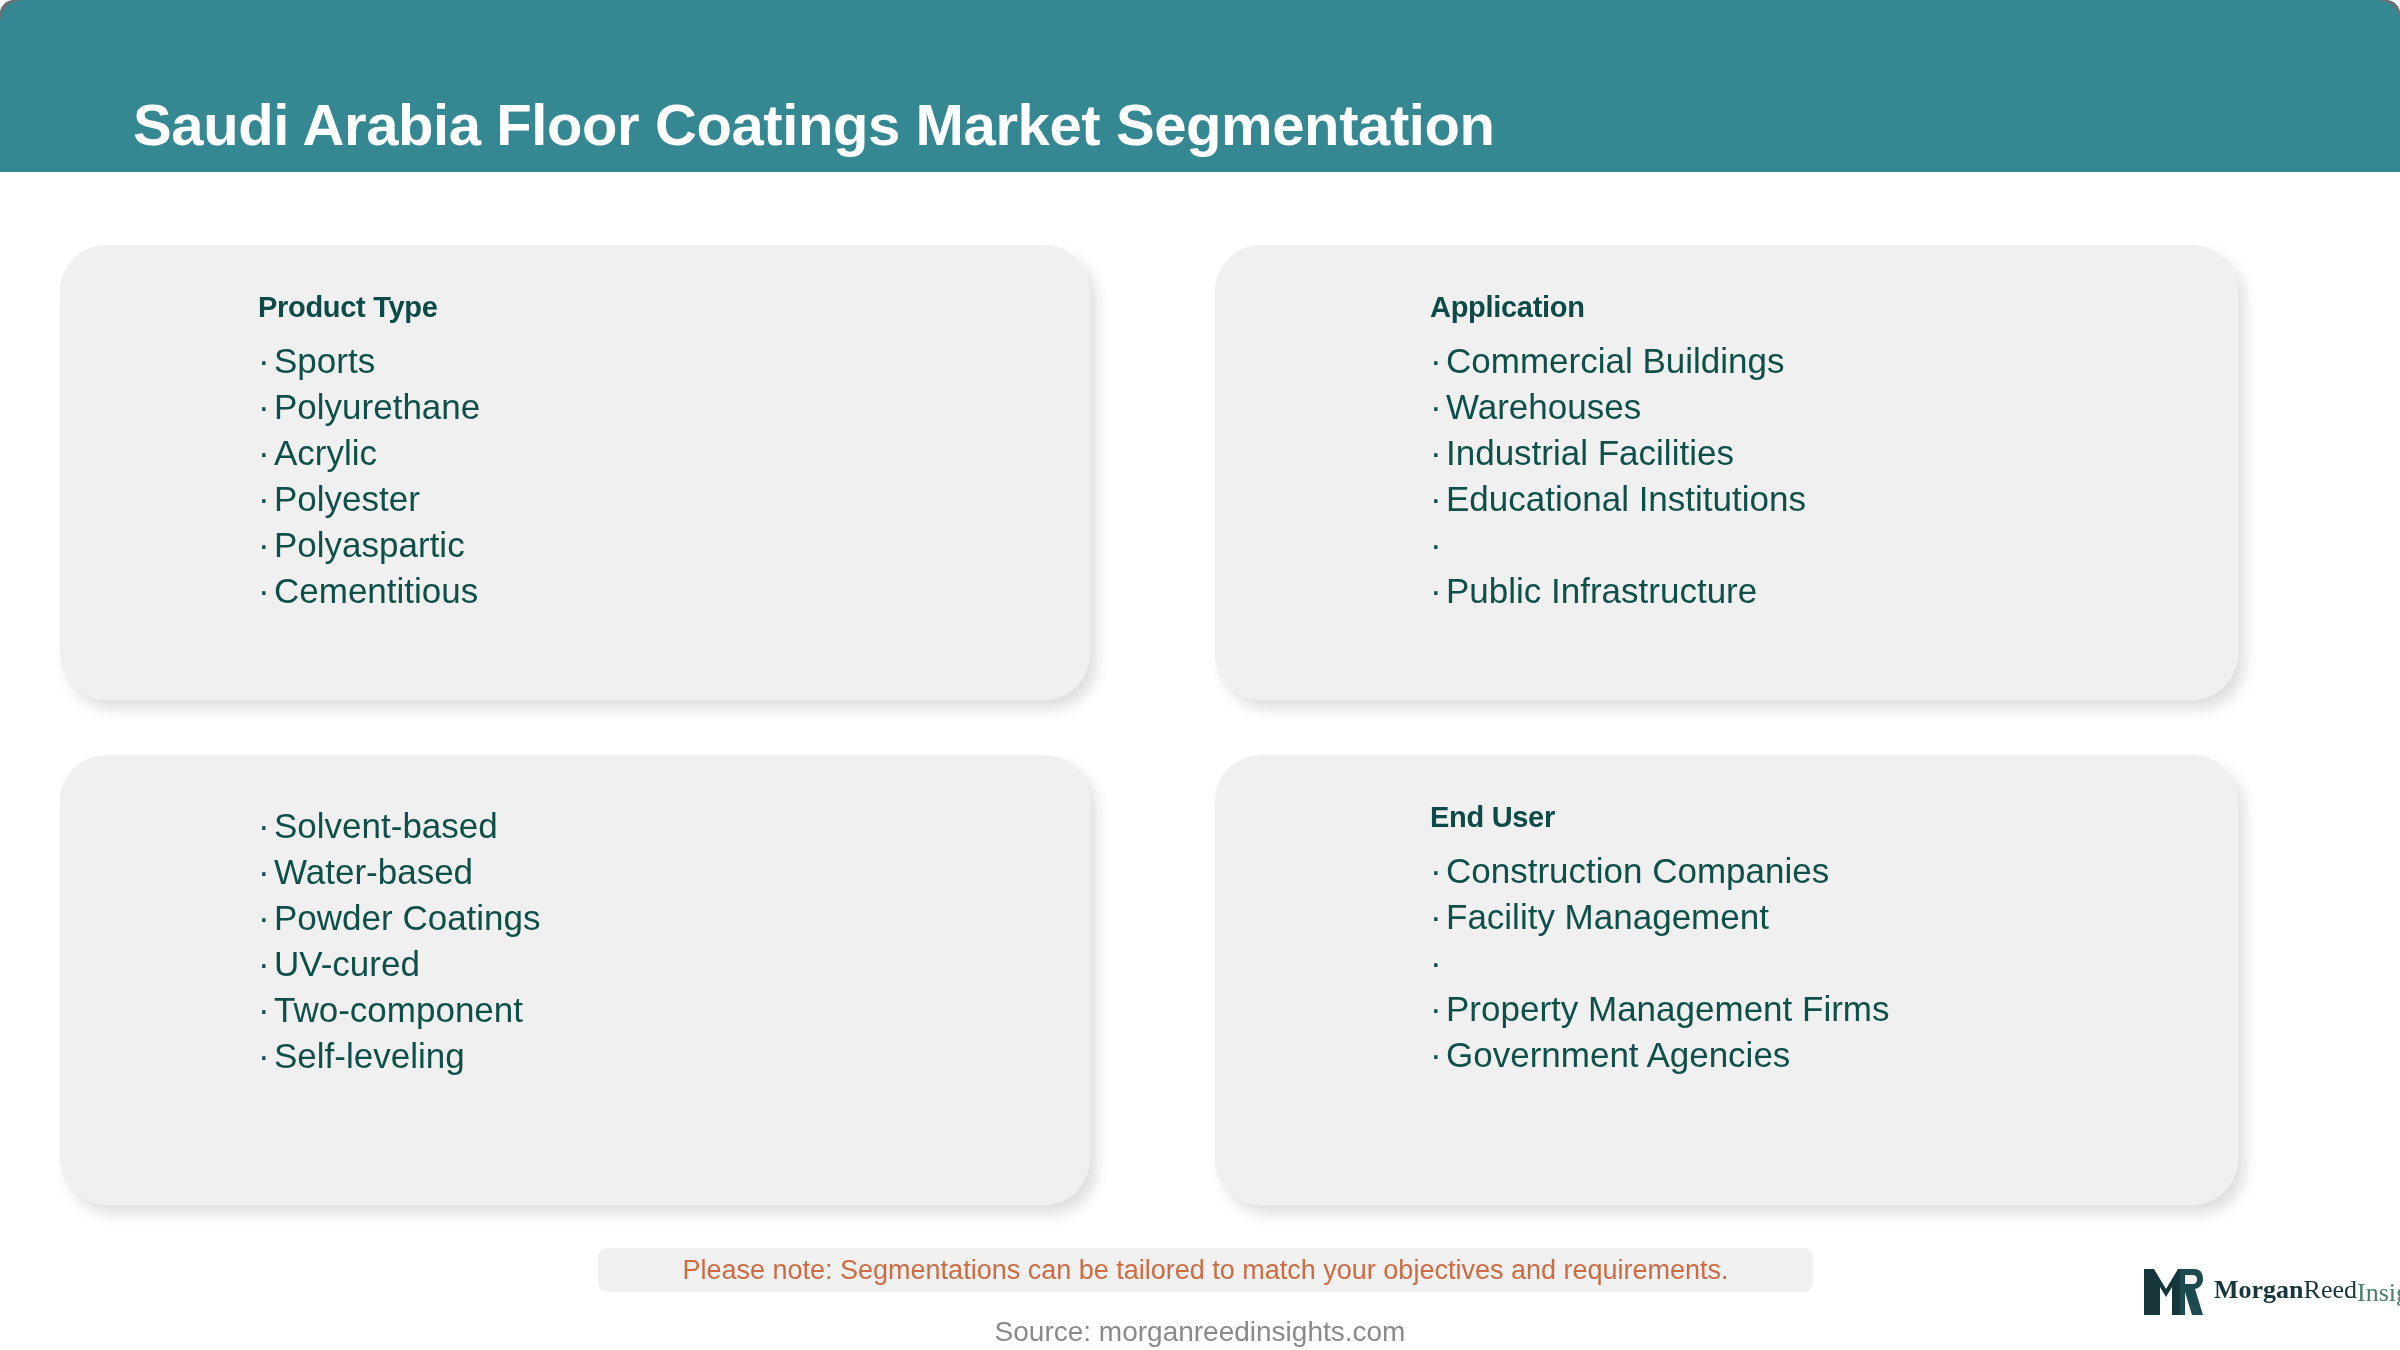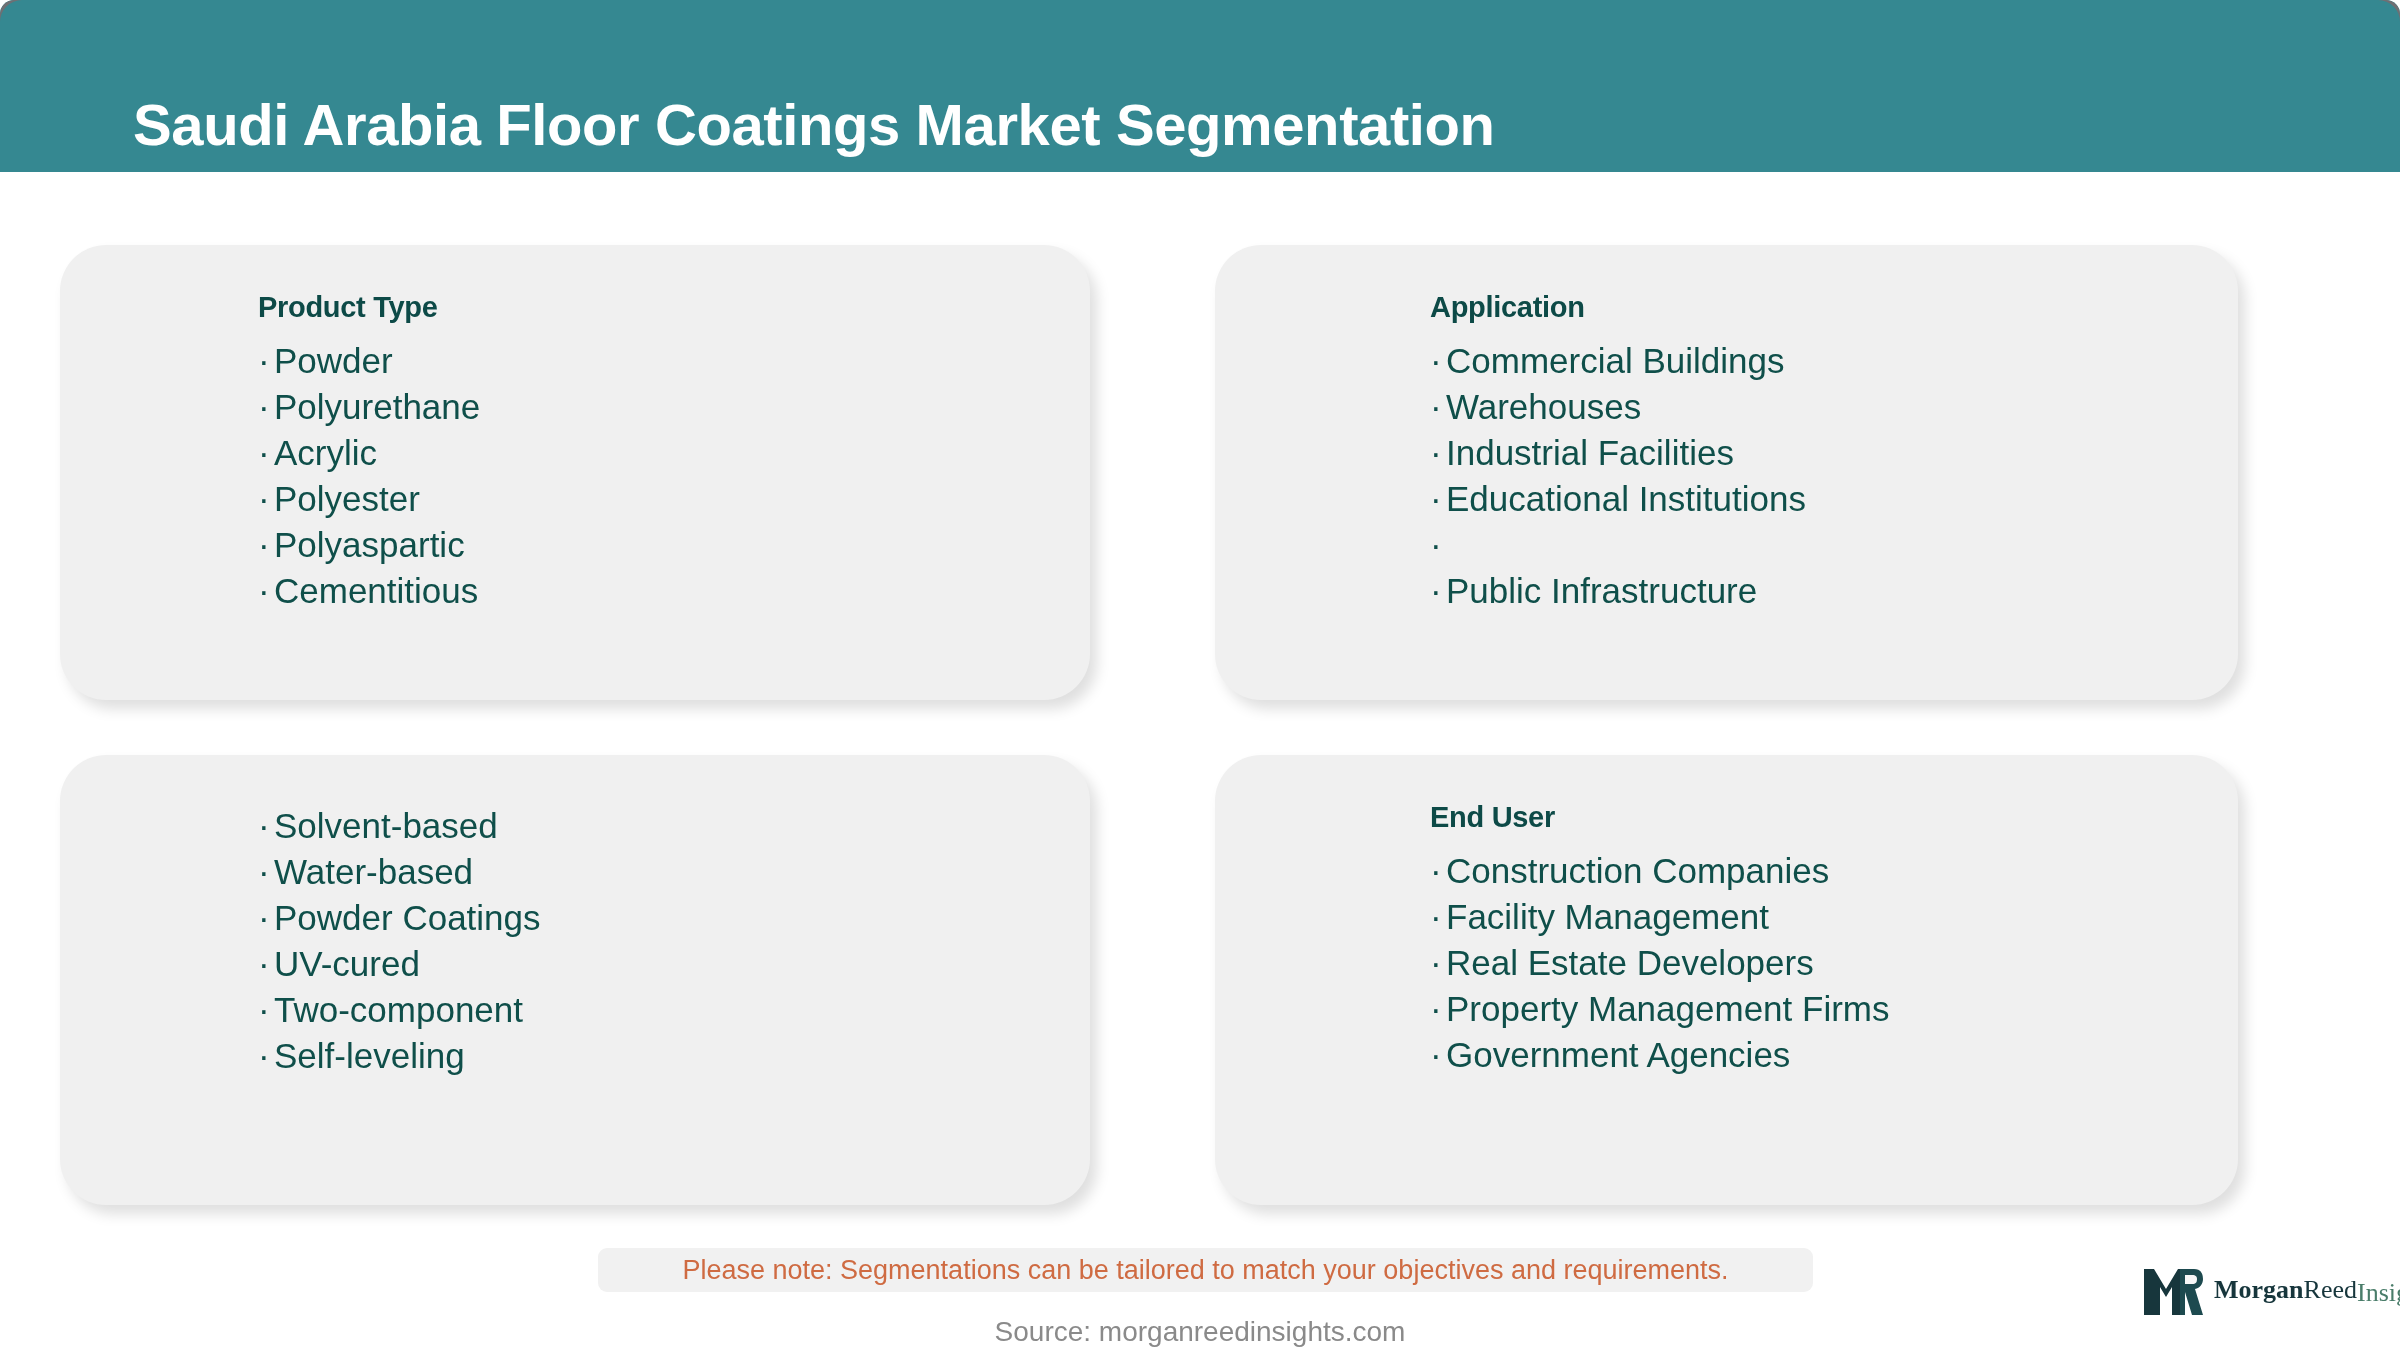--- a/index.html
+++ b/index.html
@@ -202,21 +202,21 @@
 </div>
 
 <div class="grid">
 
   <div class="card c1">
     <div class="card-inner">
       <div class="card-title">Product Type</div>
       <ul class="card-list">
         <li>
             <span class="bullet">·</span>
-            <span>Powder</span>
+            <span>Sports</span>
           </li>
         <li>
             <span class="bullet">·</span>
             <span>Polyurethane</span>
           </li>
         <li>
             <span class="bullet">·</span>
             <span>Acrylic</span>
           </li>
         <li>
@@ -304,21 +304,20 @@
         <li>
             <span class="bullet">·</span>
             <span>Construction Companies</span>
           </li>
         <li>
             <span class="bullet">·</span>
             <span>Facility Management</span>
           </li>
         <li>
             <span class="bullet">·</span>
-            <span>Real Estate Developers</span>
           </li>
         <li>
             <span class="bullet">·</span>
             <span>Property Management Firms</span>
           </li>
         <li>
             <span class="bullet">·</span>
             <span>Government Agencies</span>
           </li>
       </ul>

